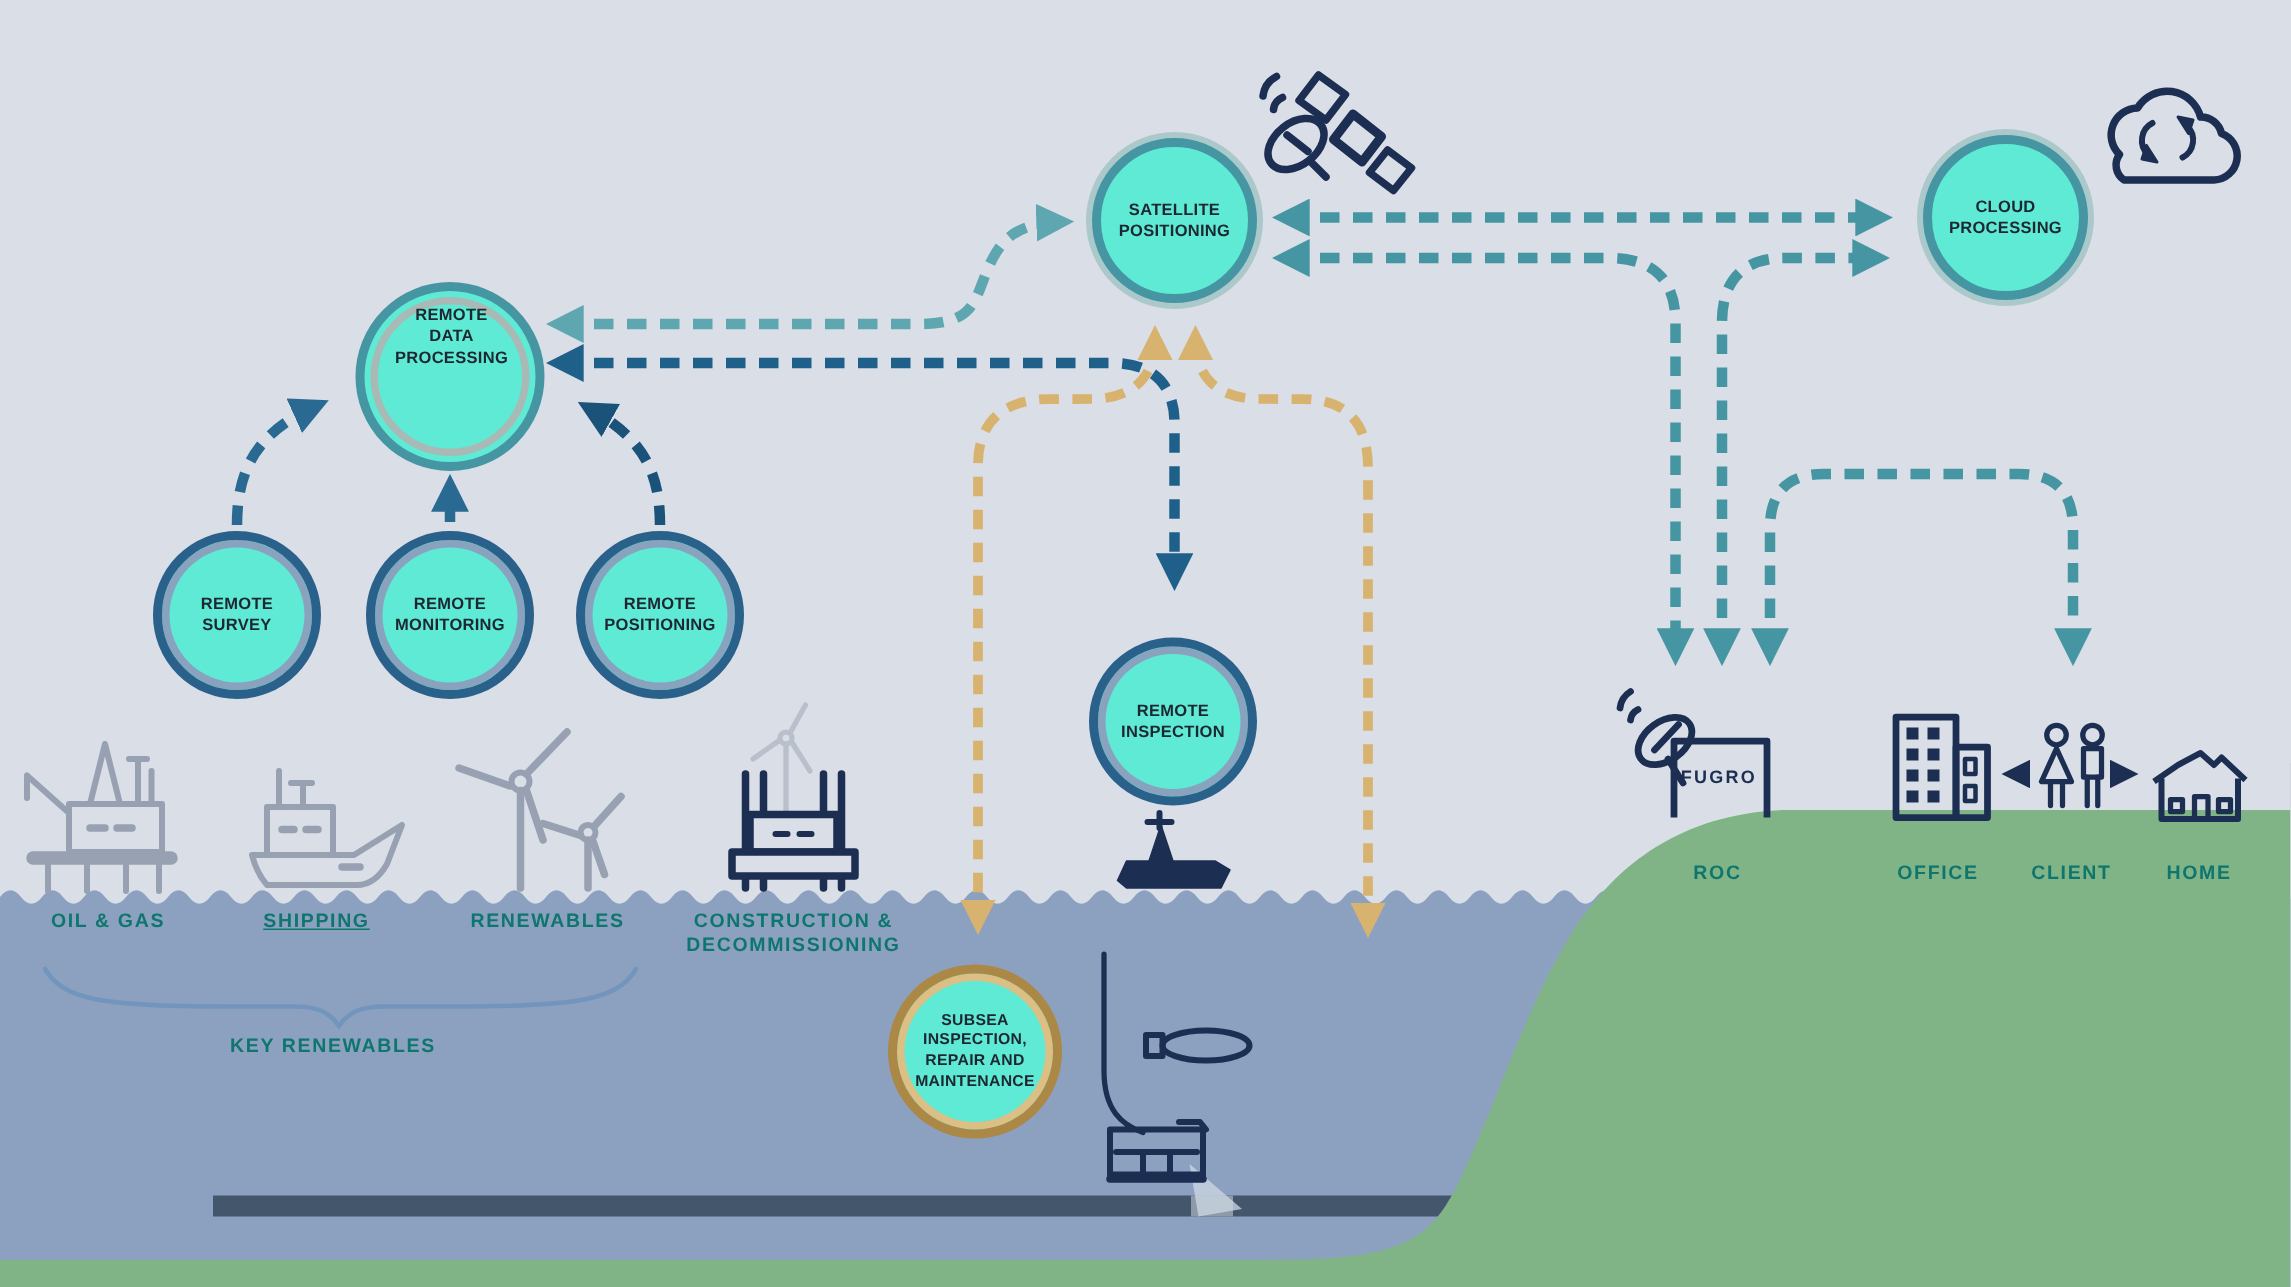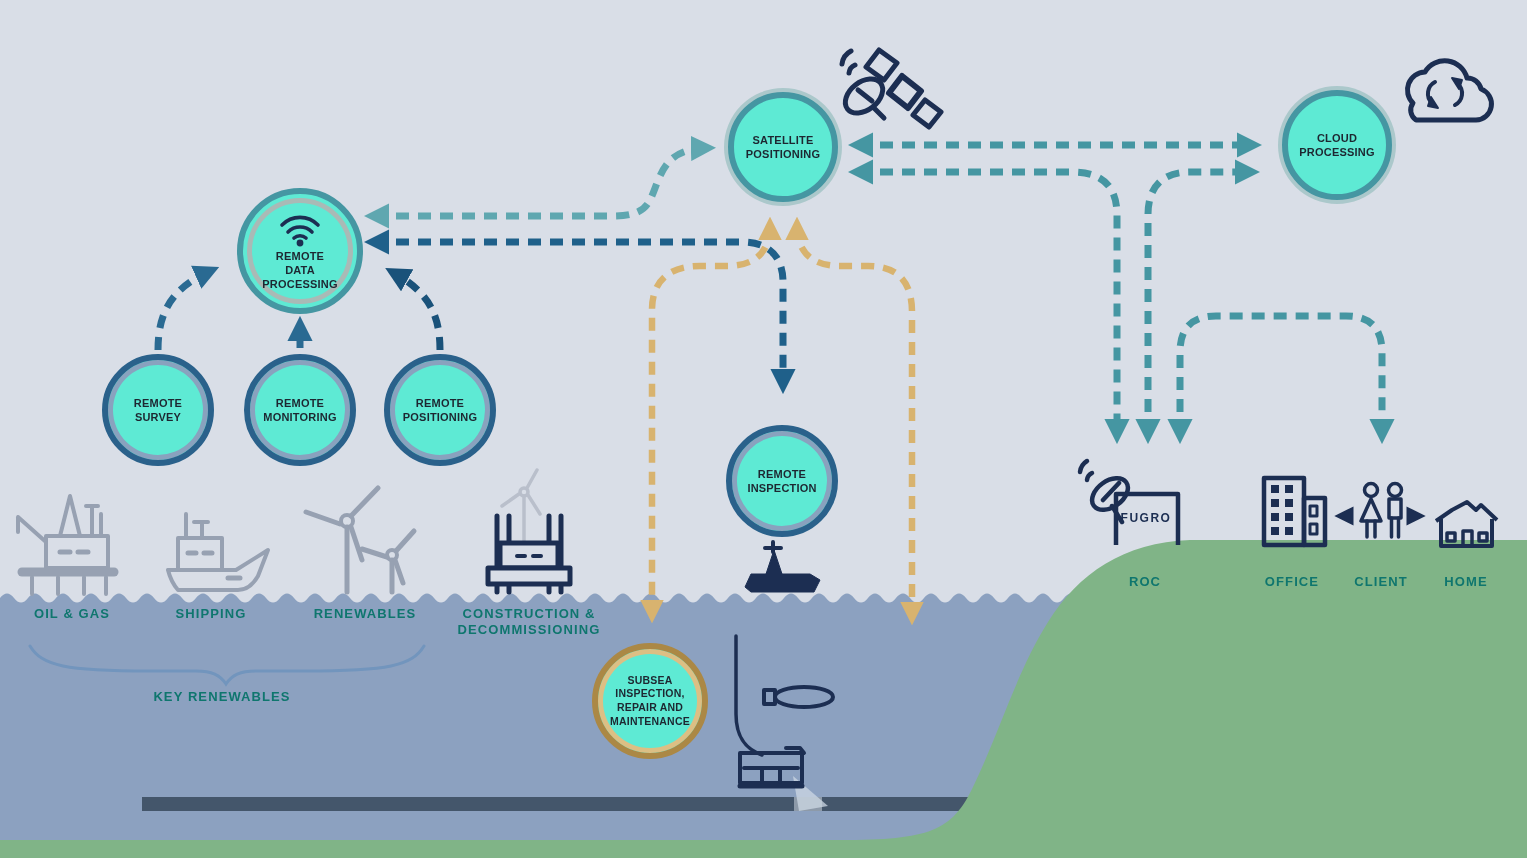--- a/index.html
+++ b/index.html
@@ -12,21 +12,21 @@
        color:#1c2e52;text-align:center;}
   .node{position:absolute;z-index:3;box-sizing:border-box;border-radius:50%;background:#5eead4;
         display:flex;align-items:center;justify-content:center;text-align:center;
         font-weight:700;color:#1d2731;}
   .node span{font-size:11px;line-height:1.3;letter-spacing:.2px;display:block;padding:0 8px;}
   .node.teal{border:6px solid #4596a2;box-shadow:0 0 0 4px #abc8cb;}
   .node.blue{border:6px solid #2a618b;box-shadow:inset 0 0 0 5px #89a2be;}
   .node.gold{border:6px solid #ab8845;box-shadow:inset 0 0 0 5px #dcbf84;}
   .node.rdp{border:6px solid #4596a2;}
   .rdp-inner{position:absolute;inset:4px;border:5px solid #a9bab6;border-radius:50%;
-        display:flex;flex-direction:column;align-items:center;justify-content:center;gap:2px;}
+        display:flex;flex-direction:row;justify-content:center;gap:2px;}
   .rdp-inner span{font-size:11px;padding:0 10px;}
   .small span{font-size:10.5px;}
 </style>
 </head>
 <body>
 
 <div class="canvas">
 
 <svg class="art" width="1527" height="858" viewBox="0 0 1527 858">
   <defs>
@@ -245,21 +245,21 @@
 <div class="node blue" style="left:726px;top:425px;width:112px;height:112px;">
   <span>REMOTE INSPECTION</span>
 </div>
 
 <div class="node gold small" style="left:592px;top:643px;width:116px;height:116px;">
   <span>SUBSEA INSPECTION, REPAIR AND MAINTENANCE</span>
 </div>
 
 
 <div class="lbl" style="left:12px;top:606px;width:120px;">OIL &amp; GAS</div>
-<div class="lbl" style="left:151px;top:606px;width:120px;">SHIPPING</div>
+<div class="lbl" style="left:151px;top:606px;width:120px;text-decoration:underline;">SHIPPING</div>
 <div class="lbl" style="left:295px;top:606px;width:140px;">RENEWABLES</div>
 <div class="lbl" style="left:444px;top:606px;width:170px;">CONSTRUCTION &amp; DECOMMISSIONING</div>
 <div class="lbl" style="left:142px;top:689px;width:160px;">KEY RENEWABLES</div>
 
 <div class="brand" style="left:1116px;top:511px;width:60px;">FUGRO</div>
 
 <div class="lbl" style="left:1095px;top:574px;width:100px;">ROC</div>
 <div class="lbl" style="left:1242px;top:574px;width:100px;">OFFICE</div>
 <div class="lbl" style="left:1331px;top:574px;width:100px;">CLIENT</div>
 <div class="lbl" style="left:1416px;top:574px;width:100px;">HOME</div>

